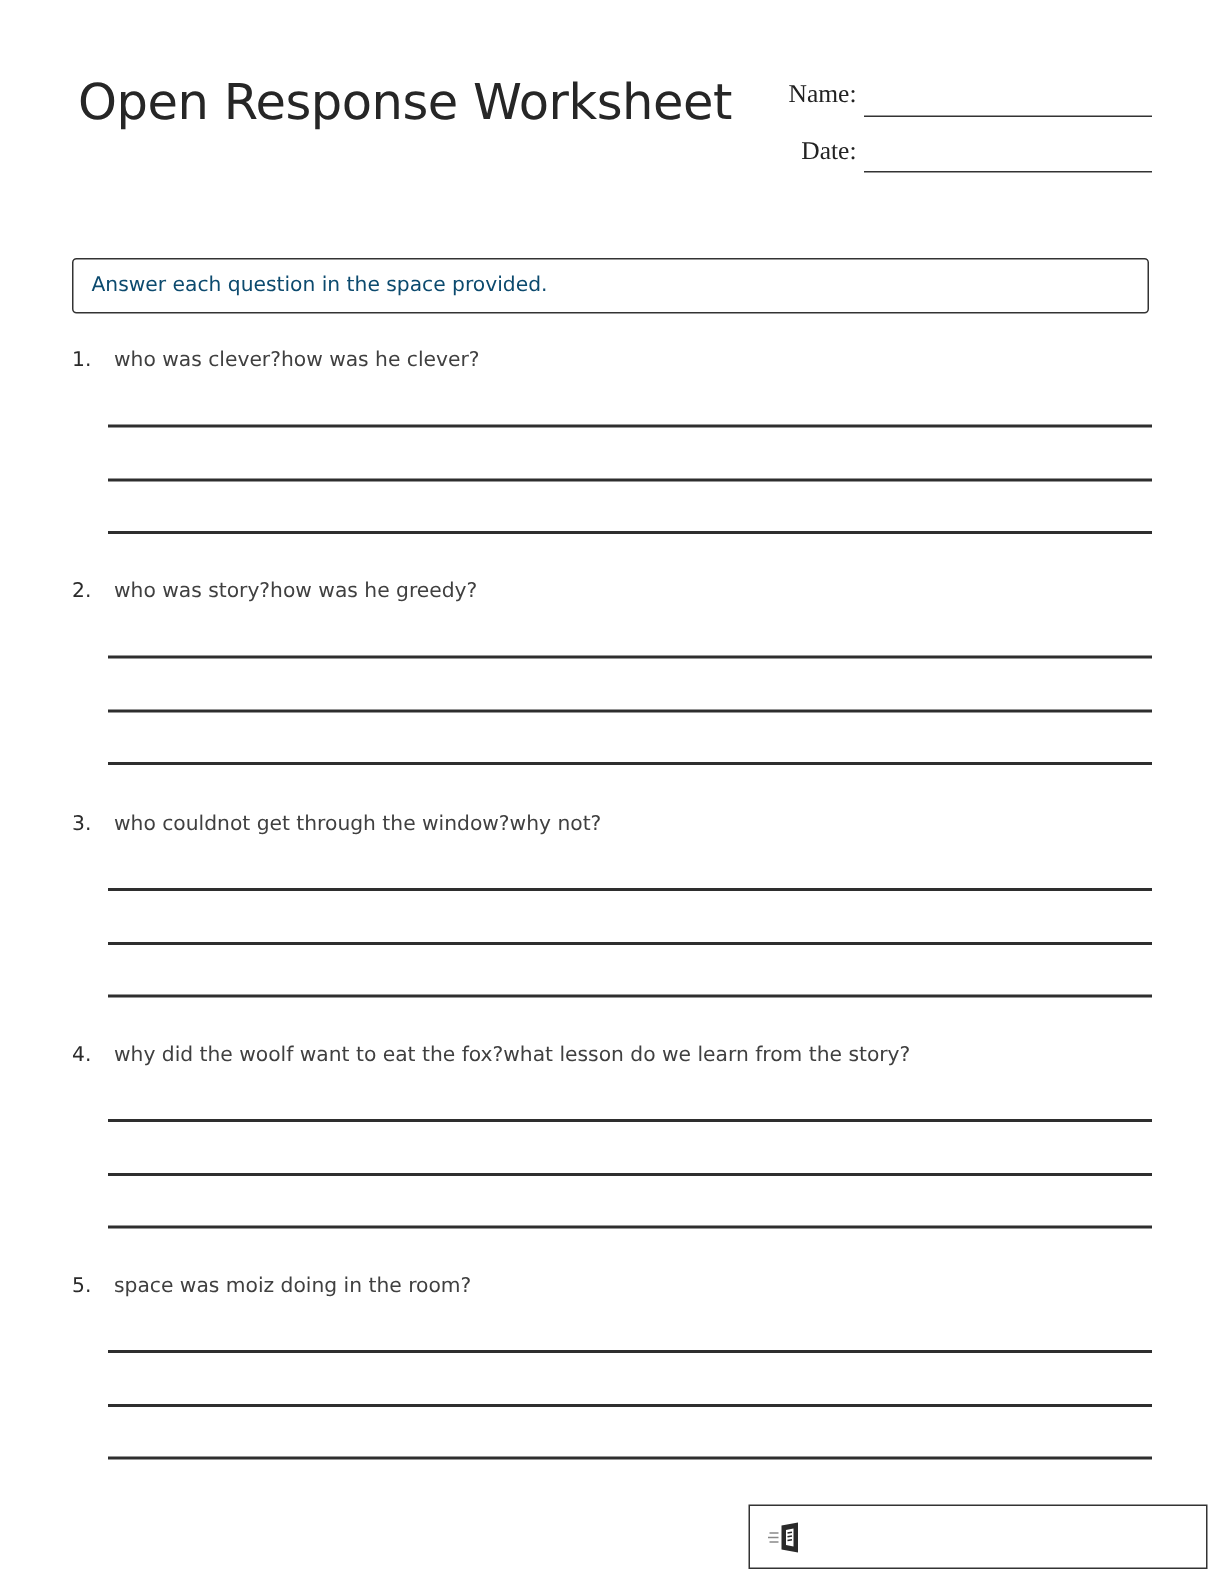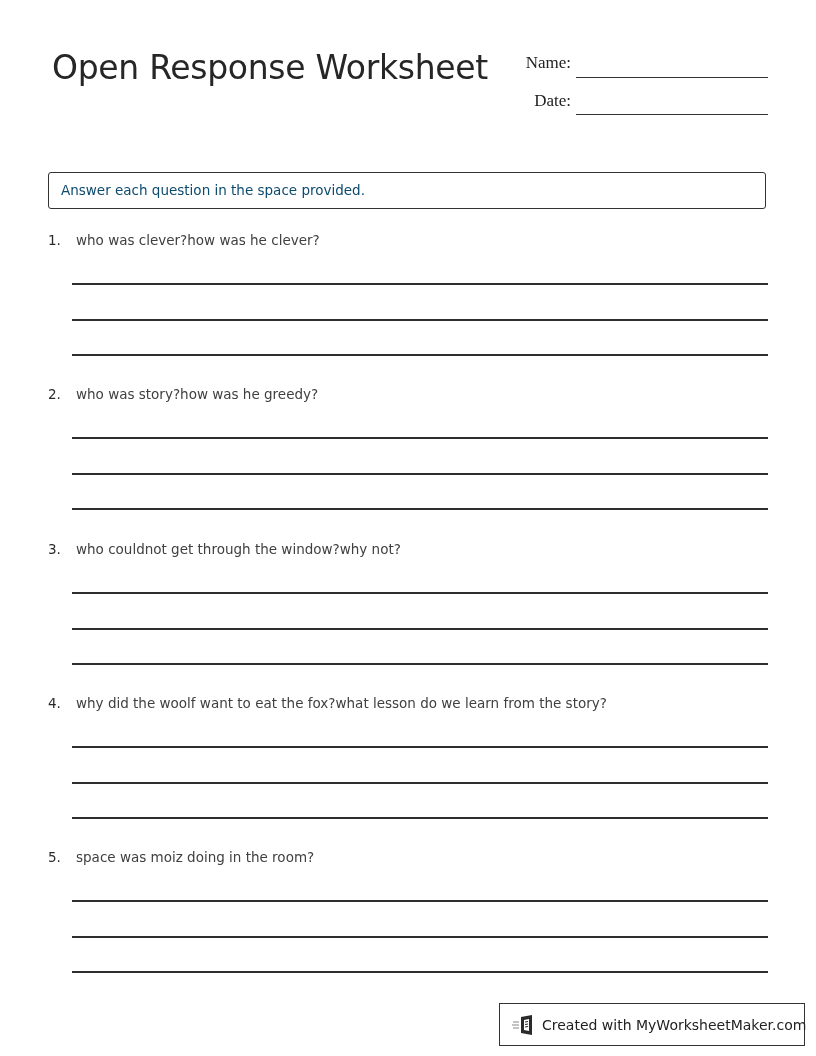--- a/index.html
+++ b/index.html
@@ -78,14 +78,13 @@
   <span class="logo">
     <svg width="24" height="22" viewBox="0 0 24 22">
       <line x1="1" y1="8" x2="7" y2="8" stroke="#888" stroke-width="1"></line>
       <line x1="0" y1="11" x2="7" y2="11" stroke="#888" stroke-width="1"></line>
       <line x1="1" y1="14" x2="7" y2="14" stroke="#888" stroke-width="1"></line>
       <path d="M9 3 L20 1 L20 21 L9 19 Z" fill="#2a2a2a"></path>
       <path d="M12 6 L17 5 L17 17 L12 16 Z" fill="#ffffff"></path>
       <path d="M13 8 L16 7.5 M13 10.5 L16 10 M13 13 L16 12.5" stroke="#2a2a2a" stroke-width="1"></path>
     </svg>
   </span>
-  <span class="txt">Created with MyWorksheetMaker.com</span>
 </div>
 
 </body></html>

